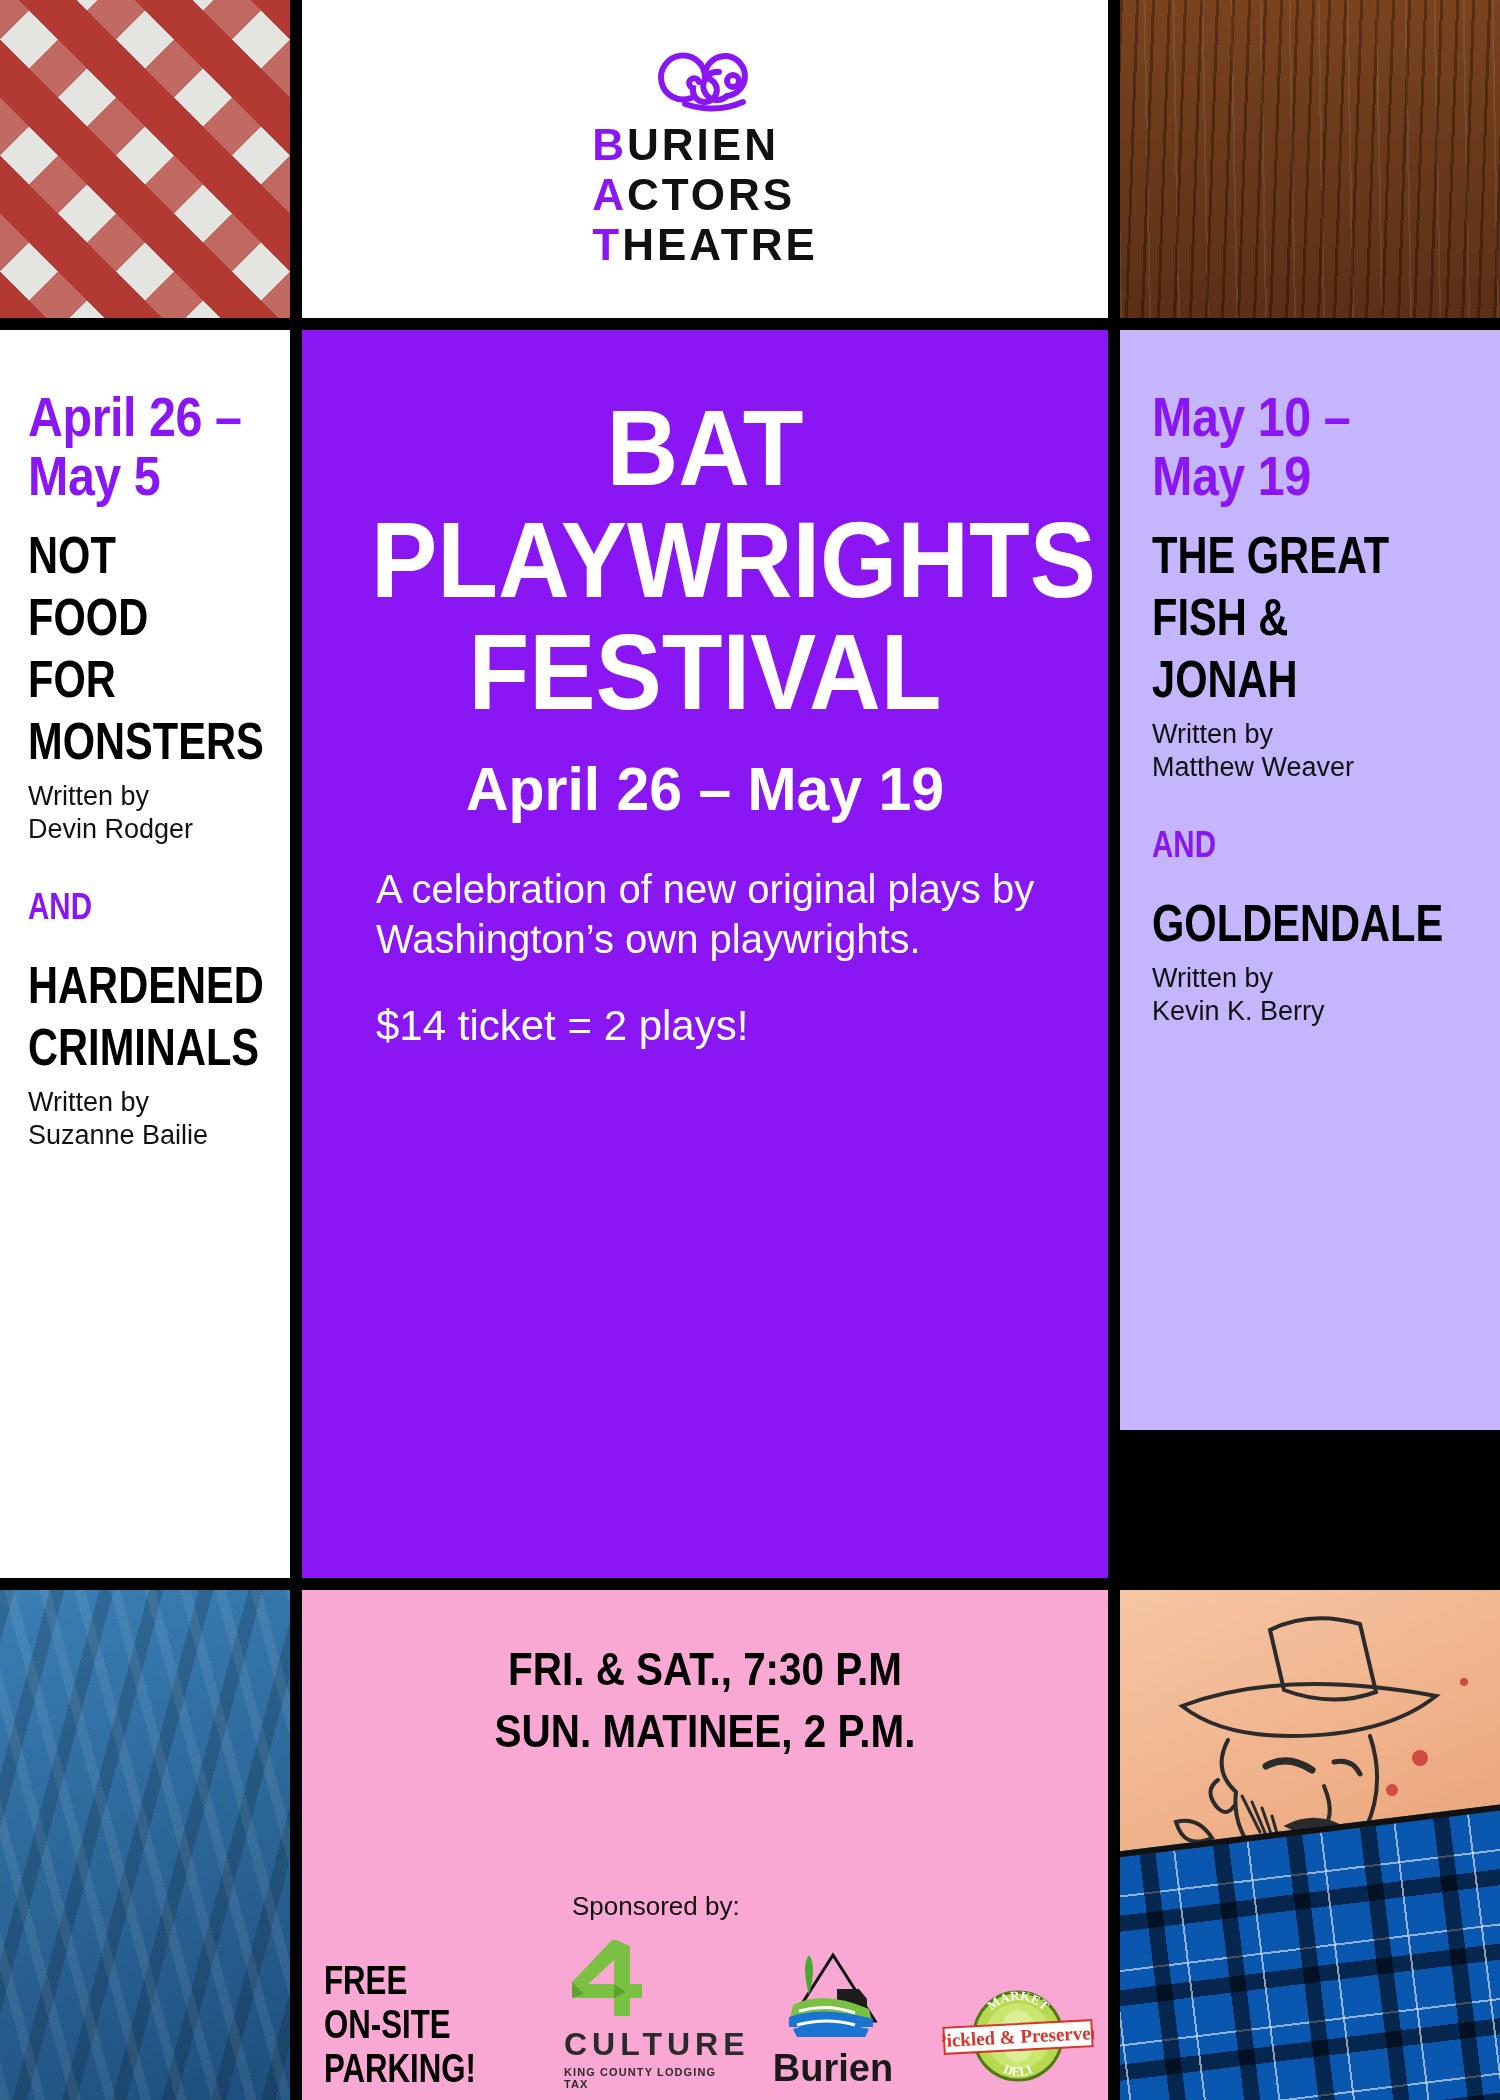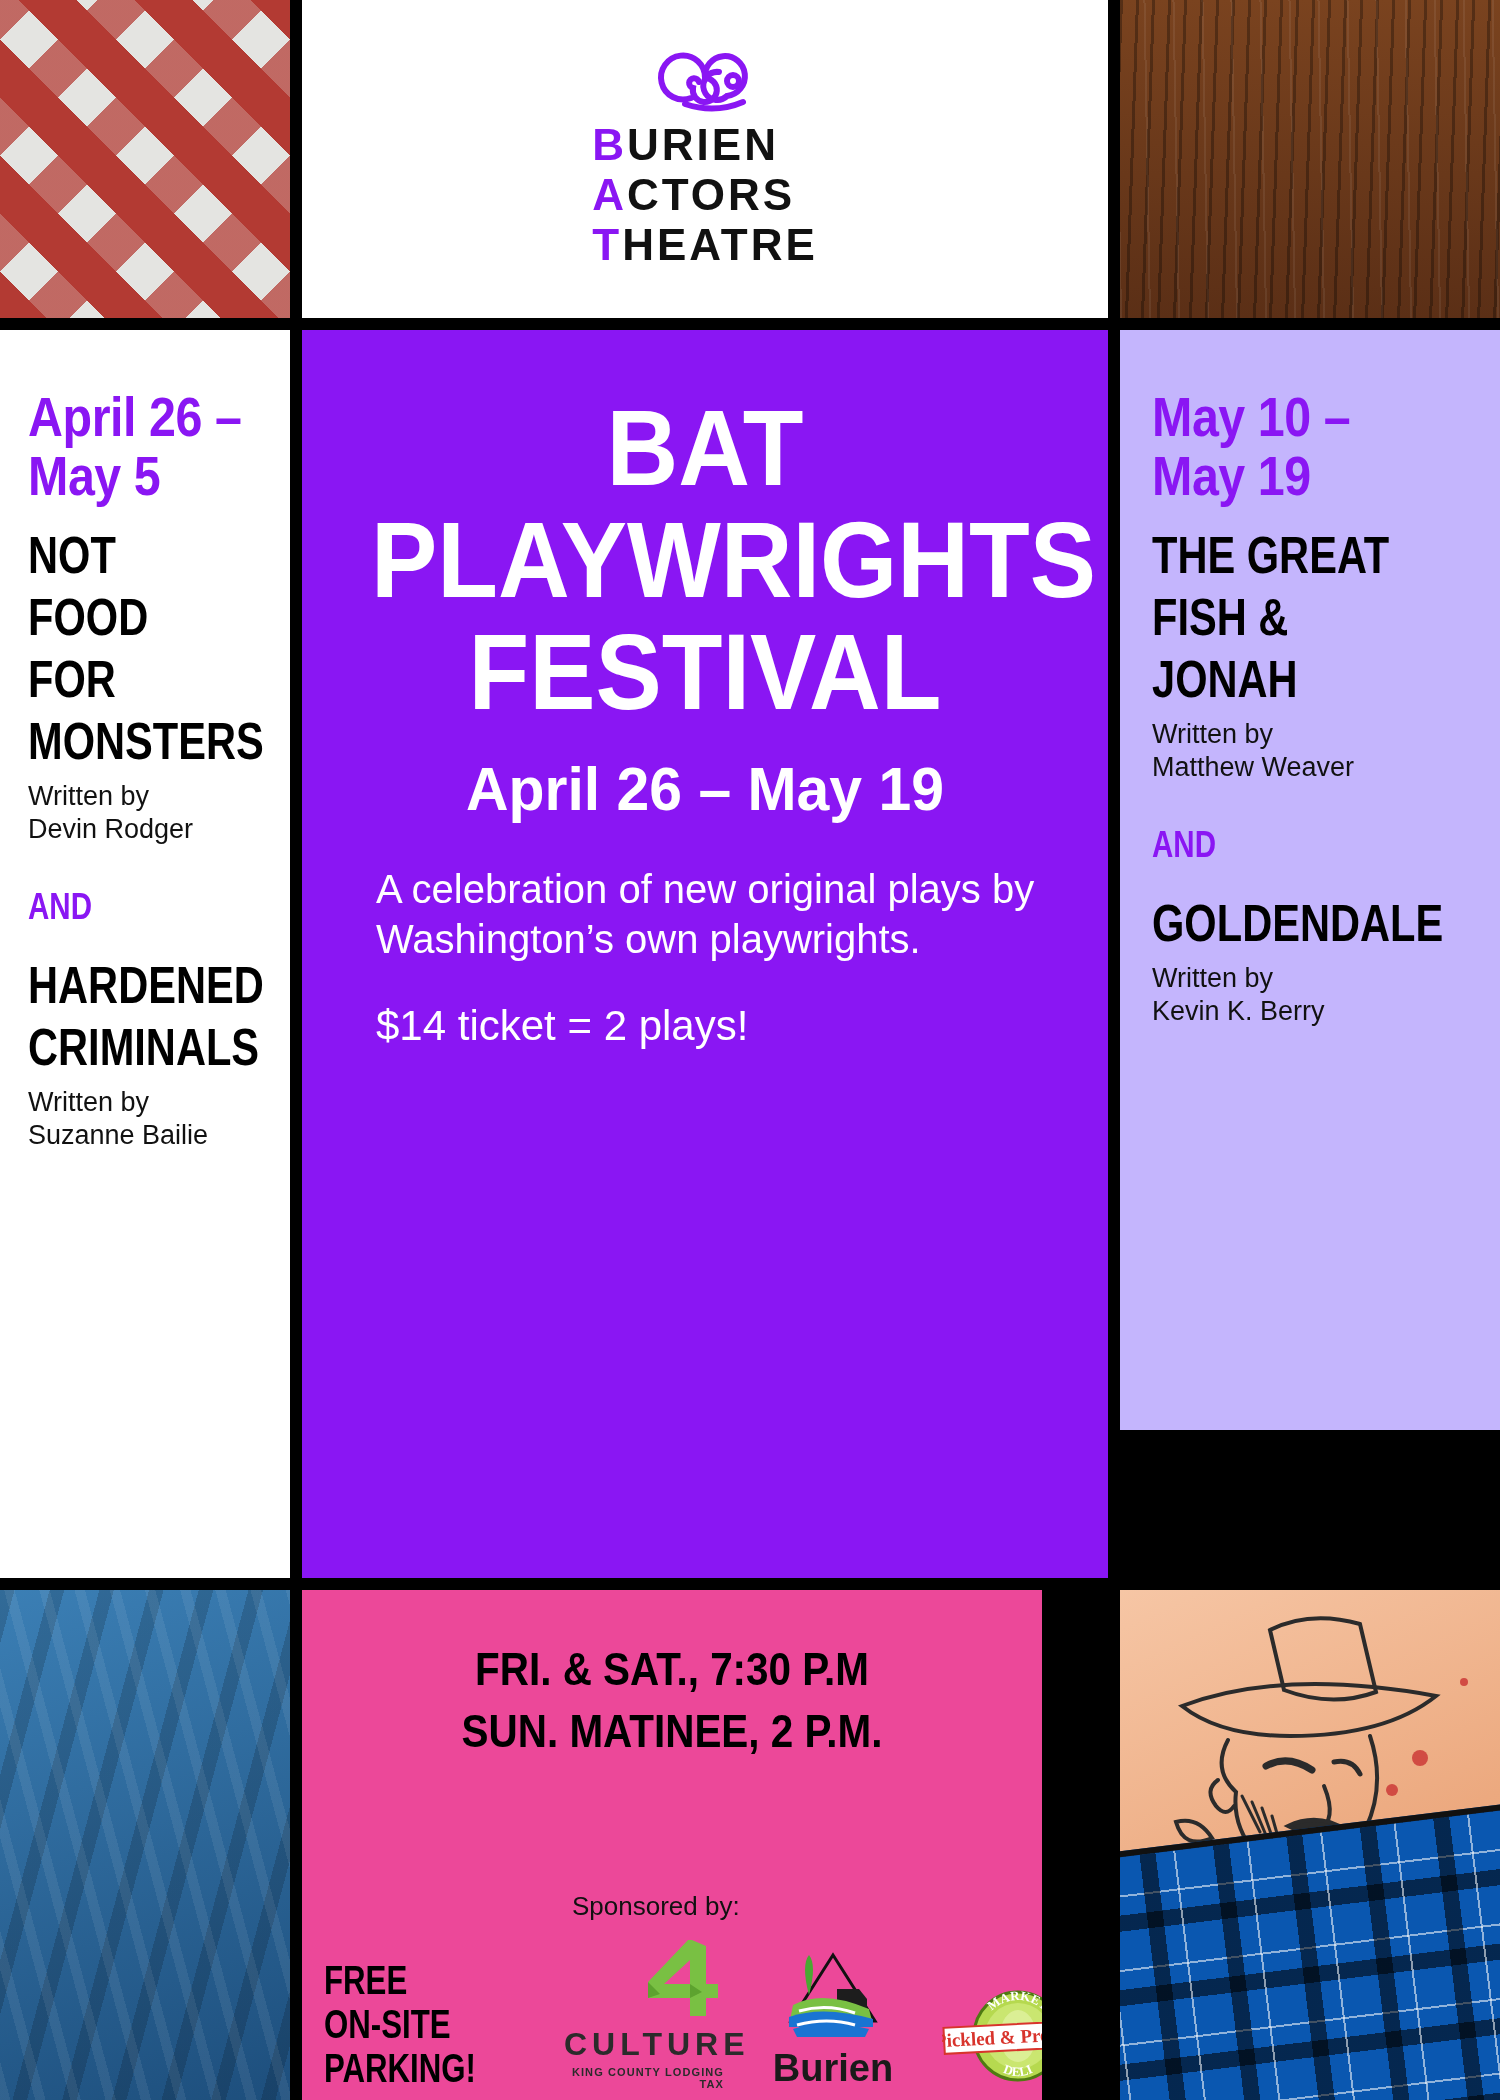--- a/index.html
+++ b/index.html
@@ -11,21 +11,21 @@
 
   #img-keys      {left:0;    top:0;    width:290px; height:318px;}
   #logo-panel    {left:302px;top:0;    width:806px; height:318px;background:#fff;}
   #img-stapler   {left:1120px;top:0;   width:380px; height:318px;}
 
   #left-col      {left:0;    top:330px;width:290px; height:1248px;background:#fff;}
   #center-panel  {left:302px;top:330px;width:806px; height:1248px;background:#8A16F3;}
   #right-col     {left:1120px;top:330px;width:380px;height:1100px;background:#c4b5fd;}
 
   #img-fish      {left:0;    top:1590px;width:290px;height:510px;}
-  #bottom-panel  {left:302px;top:1590px;width:740px;height:510px;background:#ec4899;}
+  #bottom-panel  {left:302px;top:1590px;width:806px;height:510px;background:#f9a8d4;}
   #img-cowboy    {left:1120px;top:1590px;width:380px;height:510px;}
 
   
   .logo-wrap{position:absolute;left:0;right:0;top:34px;text-align:center;}
   .logo-swirl{display:block;margin:0 auto 6px auto;}
   .logo-lines{display:inline-block;text-align:left;}
   .logo-line{font-family:"Liberation Sans",sans-serif;font-weight:bold;font-size:44px;
              letter-spacing:3px;line-height:50px;color:#111;white-space:nowrap;}
   .logo-line .hl{color:#8A16F3;}
   .presents{margin-top:22px;font-size:30px;letter-spacing:5px;font-weight:400;color:#111;}
@@ -57,21 +57,21 @@
   .time-line{font-size:47px;font-weight:bold;line-height:62px;color:#000;transform:scaleX(.86);}
   .bottom-row{position:absolute;left:0;right:0;bottom:10px;display:flex;align-items:flex-end;}
   .parking{width:190px;padding-left:22px;}
   .parking div{font-size:40px;font-weight:bold;line-height:44px;color:#000;transform:scaleX(.78);
                transform-origin:left bottom;}
   .sponsors{flex:1;}
   .sponsor-by{font-size:26px;color:#111;margin:0 0 14px 58px;}
   .sponsor-logos{display:flex;align-items:flex-end;gap:34px;padding-left:50px;}
 
   
-  .four-culture{width:160px;text-align:right;}
+  .four-culture{width:160px;text-align:left;}
   .fc-word{font-size:32px;font-weight:bold;letter-spacing:5px;color:#2b2b2b;margin-top:2px;}
   .fc-sub{font-size:11px;font-weight:bold;letter-spacing:1.1px;color:#2b2b2b;margin-top:3px;}
 
   
   .burien{width:150px;text-align:center;}
   .burien-word{font-size:38px;font-weight:bold;color:#1a1a1a;margin-top:-2px;}
 
   
   .pickled{width:165px;}
 

